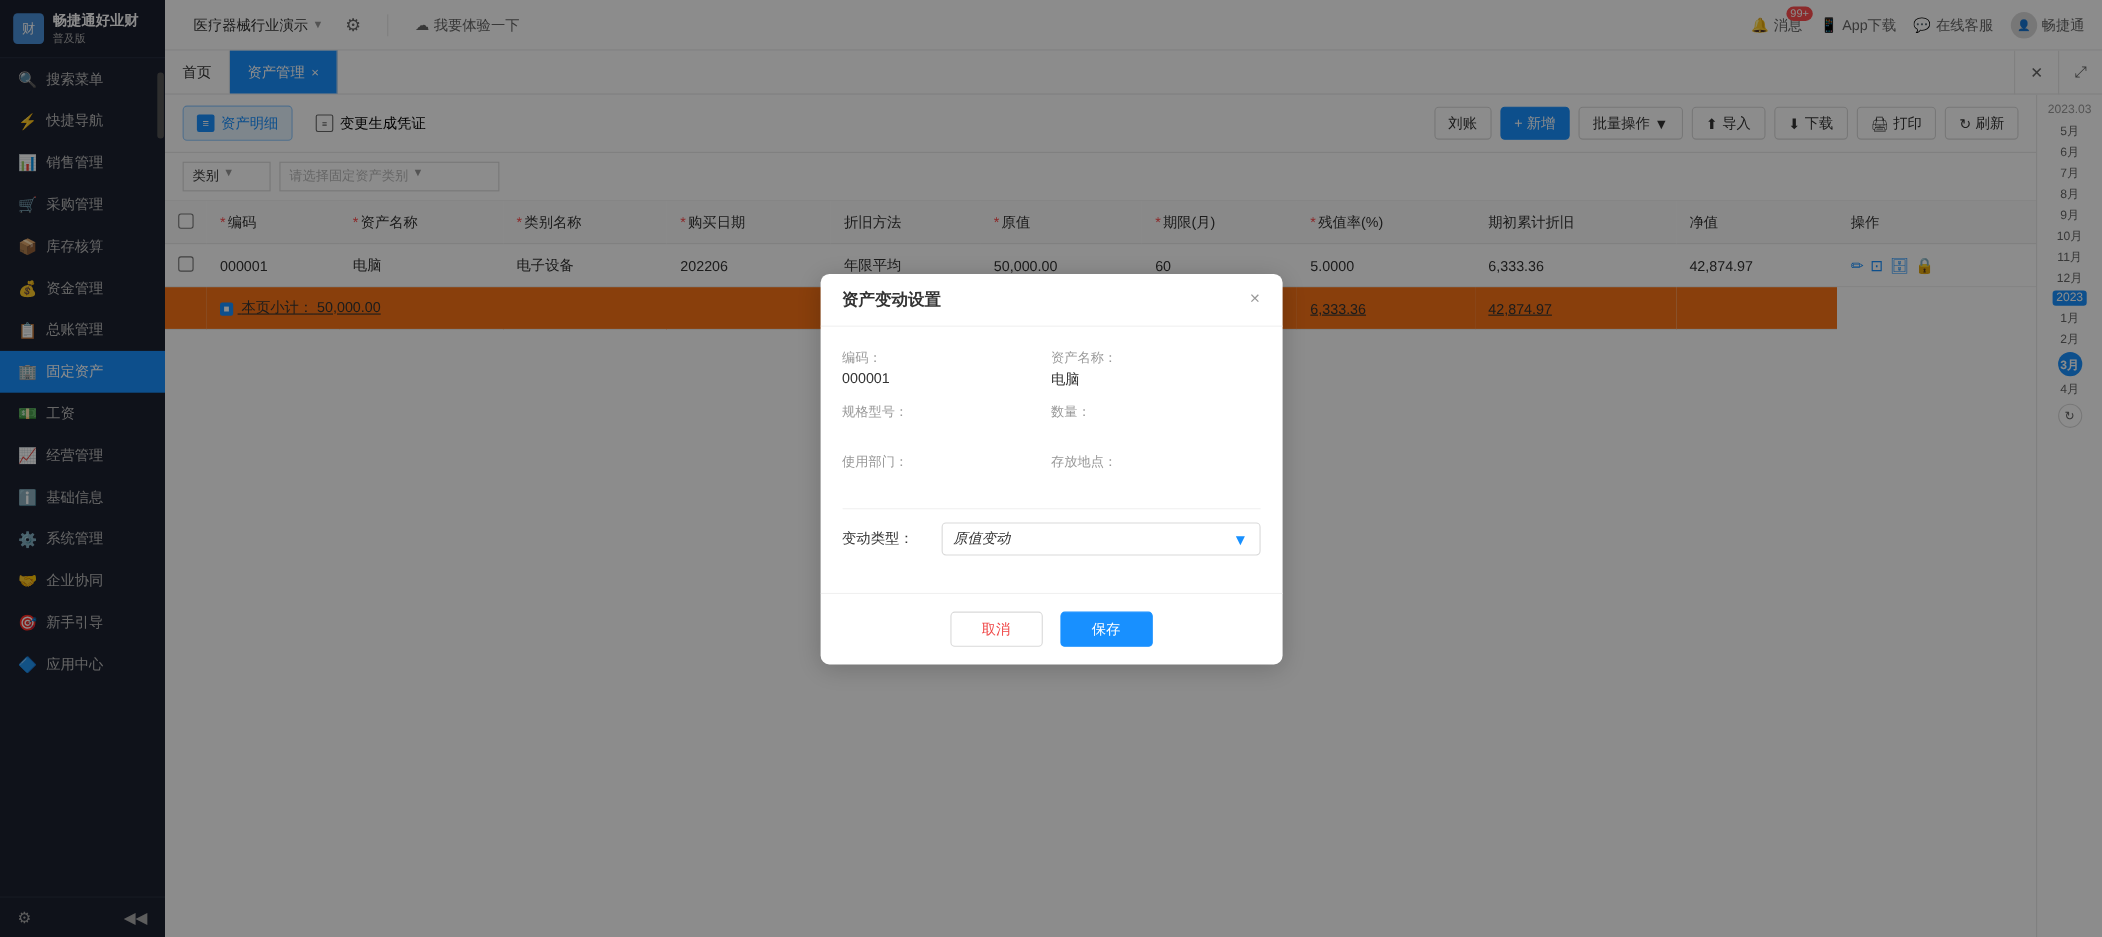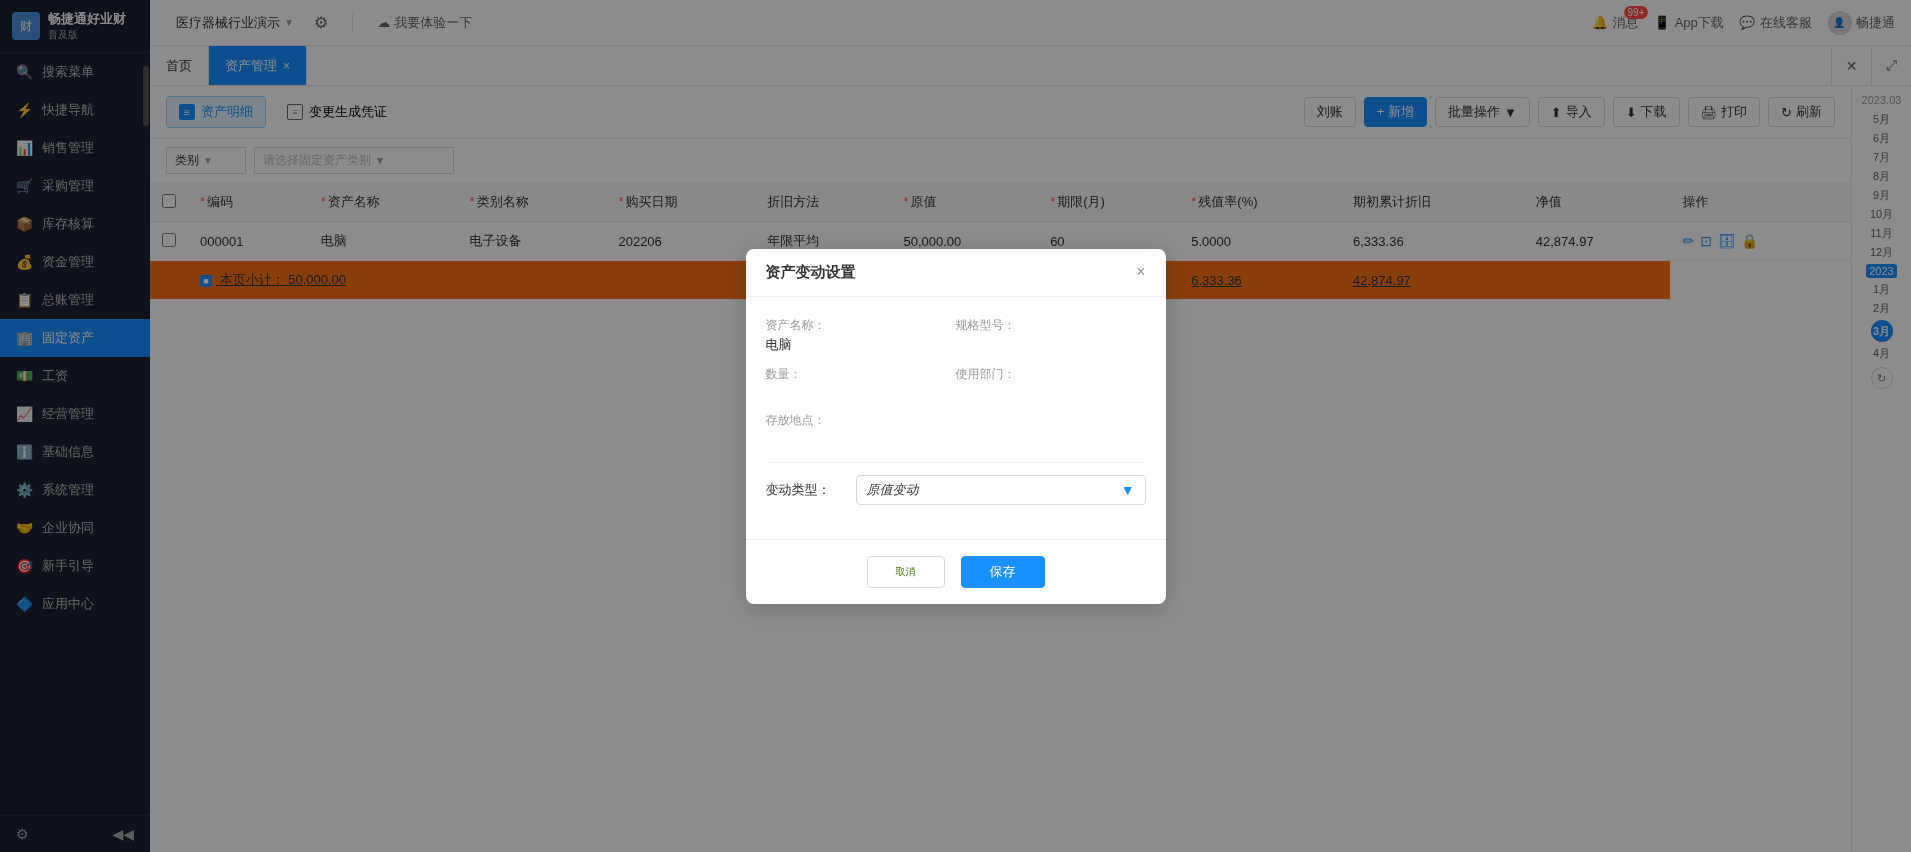--- a/index.html
+++ b/index.html
@@ -59,21 +59,21 @@
     .view-tab.active { background: #e6f4ff; color: #1890ff; border-color: #91caff; }
     .view-tab-icon { width: 16px; height: 16px; background: #1890ff; border-radius: 2px; display: flex; align-items: center; justify-content: center; font-size: 10px; color: #fff; }
     .view-tab-icon2 { width: 16px; height: 16px; border: 1px solid #666; border-radius: 2px; display: flex; align-items: center; justify-content: center; font-size: 8px; color: #666; }
     .toolbar-right { margin-left: auto; display: flex; align-items: center; gap: 8px; }
     .btn { padding: 5px 12px; border-radius: 4px; font-size: 13px; cursor: pointer; border: 1px solid #d9d9d9; background: #fff; color: #333; display: flex; align-items: center; gap: 4px; }
     .btn-primary { background: #1890ff; color: #fff; border-color: #1890ff; }
     .btn-default { background: #fff; color: #333; border-color: #d9d9d9; }
 
     
     .filterbar { padding: 8px 16px; display: flex; align-items: center; gap: 8px; border-bottom: 1px solid #f0f0f0; flex-shrink: 0; }
-    .filter-select { border: 1px solid #d9d9d9; border-radius: 0; padding: 4px 8px; font-size: 12px; background: #fff; color: #333; cursor: pointer; display: flex; align-items: center; gap: 4px; min-width: 80px; }
+    .filter-select { border: 1px solid #d9d9d9; border-radius: 0; padding: 4px 8px; font-size: 12px; background: #fff; color: #333; cursor: pointer; display: flex; gap: 4px; min-width: 80px; }
     .filter-select-wide { min-width: 200px; }
     .filter-arrow { color: #999; font-size: 10px; }
 
     
     .table-wrap { flex: 1; overflow: auto; }
     table { width: 100%; border-collapse: collapse; font-size: 13px; }
     th { background: #fafafa; border-bottom: 1px solid #e8e8e8; padding: 10px 12px; text-align: left; font-weight: 500; color: #333; white-space: nowrap; position: sticky; top: 0; z-index: 1; }
     td { border-bottom: 1px solid #f0f0f0; padding: 10px 12px; color: #333; white-space: nowrap; }
     .required-mark { color: #ff4d4f; margin-right: 2px; }
     .checkbox { width: 14px; height: 14px; border: 1px solid #d9d9d9; border-radius: 2px; cursor: pointer; }
@@ -105,21 +105,21 @@
     .modal-label { font-size: 12px; color: #999; }
     .modal-value { font-size: 13px; color: #333; margin-top: 2px; }
     .modal-divider { height: 1px; background: #f0f0f0; margin: 12px 0; }
     .modal-form-row { display: flex; align-items: center; margin-bottom: 14px; }
     .modal-form-label { font-size: 13px; color: #333; width: 90px; flex-shrink: 0; }
     .modal-form-control { flex: 1; }
     .modal-select { border: 1px solid #d9d9d9; border-radius: 4px; padding: 5px 10px; font-size: 13px; background: #fff; color: #333; display: flex; align-items: center; justify-content: space-between; cursor: pointer; font-style: italic; }
     .modal-input { border: 1px solid #d9d9d9; border-radius: 4px; padding: 5px 10px; font-size: 13px; width: 100%; color: #333; outline: none; }
     .modal-input-placeholder { color: #bbb; }
     .modal-footer { display: flex; justify-content: center; gap: 16px; padding: 16px 20px; border-top: 1px solid #f0f0f0; }
-    .modal-btn-cancel { padding: 6px 28px; border: 1px solid #d9d9d9; border-radius: 4px; background: #fff; color: #4d7c0f; font-size: 10px; cursor: pointer; }
+    .modal-btn-cancel { padding: 6px 28px; border: 1px solid #d9d9d9; border-radius: 4px; background: #fff; color: #ef4444; font-size: 13px; cursor: pointer; }
     .modal-btn-save { padding: 6px 28px; border: 1px solid #1890ff; border-radius: 4px; background: #1890ff; color: #fff; font-size: 13px; cursor: pointer; }
   </style>
 </head>
 <body>
 
 <div class="sidebar">
   <div class="sidebar-header">
     <div class="sidebar-header-icon">财</div>
     <div class="sidebar-header-text">
       <div class="sidebar-header-title">畅捷通好业财</div>
@@ -407,20 +407,24 @@
 
 <div class="modal-overlay">
   <div class="modal">
     <div class="modal-header">
       <span class="modal-title">资产变动设置</span>
       <span class="modal-close">×</span>
     </div>
     <div class="modal-body">
       <div class="modal-info-grid">
         <div class="modal-info-item">
+          <span class="modal-label">编码：</span>
+          <span class="modal-value">000001</span>
+        </div>
+        <div class="modal-info-item">
           <span class="modal-label">资产名称：</span>
           <span class="modal-value">电脑</span>
         </div>
         <div class="modal-info-item">
           <span class="modal-label">规格型号：</span>
           <span class="modal-value">&nbsp;</span>
         </div>
         <div class="modal-info-item">
           <span class="modal-label">数量：</span>
           <span class="modal-value">&nbsp;</span>

